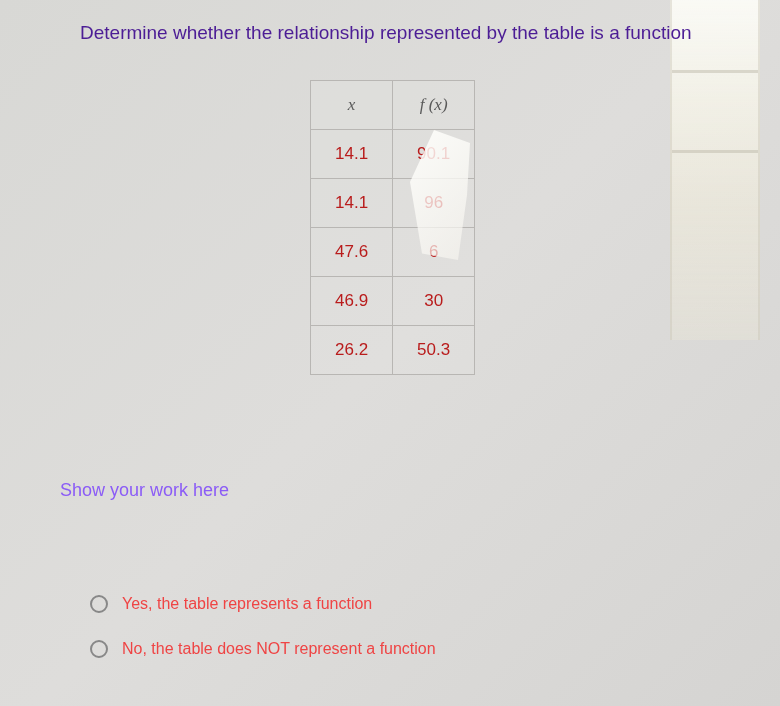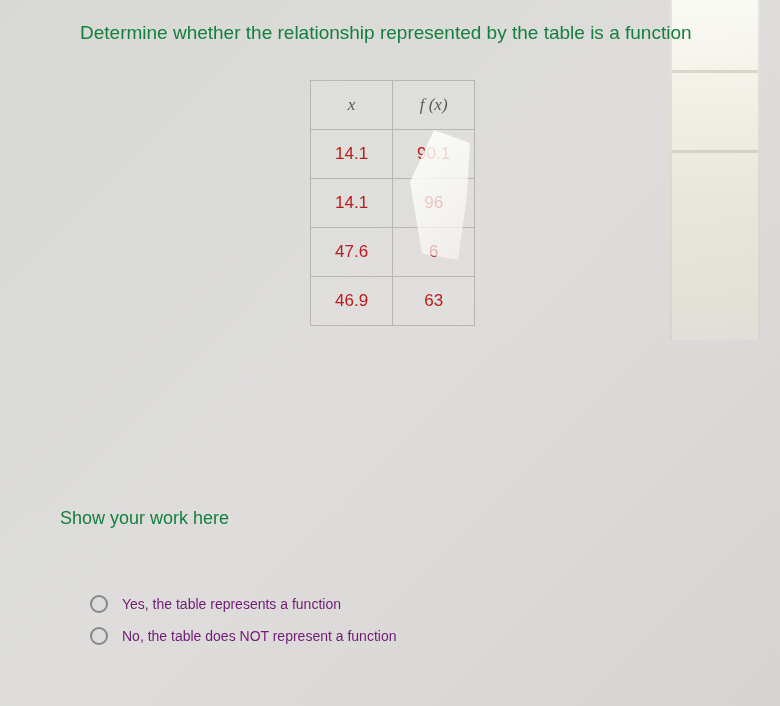--- a/index.html
+++ b/index.html
@@ -42,21 +42,21 @@
       left: 0;
       right: 0;
       height: 3px;
       background: rgba(190,185,170,0.5);
     }
     .question-text {
       position: absolute;
       top: 22px;
       left: 80px;
       font-size: 19px;
-      color: #15803d;
+      color: #4c1d95;
       font-weight: 400;
     }
     .data-table {
       position: absolute;
       top: 80px;
       left: 310px;
       border-collapse: collapse;
       background: rgba(230,228,225,0.3);
     }
     .data-table th, .data-table td {
@@ -67,49 +67,49 @@
       color: #b91c1c;
       font-weight: 400;
     }
     .data-table th {
       font-style: italic;
       font-family: Georgia, serif;
       color: #5a5a5a;
     }
     .work-label {
       position: absolute;
-      top: 508px;
+      top: 480px;
       left: 60px;
       font-size: 18px;
-      color: #15803d;
+      color: #8b5cf6;
     }
     .option-row {
       position: absolute;
       left: 90px;
       display: flex;
       align-items: center;
       gap: 14px;
     }
     .option-1 {
       top: 595px;
     }
     .option-2 {
-      top: 627px;
+      top: 640px;
     }
     .radio-circle {
       width: 18px;
       height: 18px;
       border: 2px solid #888;
       border-radius: 50%;
       display: inline-block;
       flex-shrink: 0;
     }
     .option-label {
-      font-size: 14px;
-      color: #701a75;
+      font-size: 16px;
+      color: #ef4444;
     }
     .paper-tear {
       position: absolute;
       top: 130px;
       left: 410px;
       width: 60px;
       height: 130px;
       background: linear-gradient(135deg, rgba(255,255,252,0.9) 0%, rgba(248,246,240,0.6) 100%);
       clip-path: polygon(40% 0%, 100% 10%, 95% 50%, 80% 100%, 20% 95%, 0% 40%);
       pointer-events: none;
@@ -137,21 +137,25 @@
     <tr>
       <td>14.1</td>
       <td>96</td>
     </tr>
     <tr>
       <td>47.6</td>
       <td>6</td>
     </tr>
     <tr>
       <td>46.9</td>
-      <td>63</td>
+      <td>30</td>
+    </tr>
+    <tr>
+      <td>26.2</td>
+      <td>50.3</td>
     </tr>
   </tbody>
 </table>
 
 <div class="paper-tear"></div>
 
 <div class="work-label">Show your work here</div>
 
 <div class="option-row option-1">
   <span class="radio-circle"></span>

